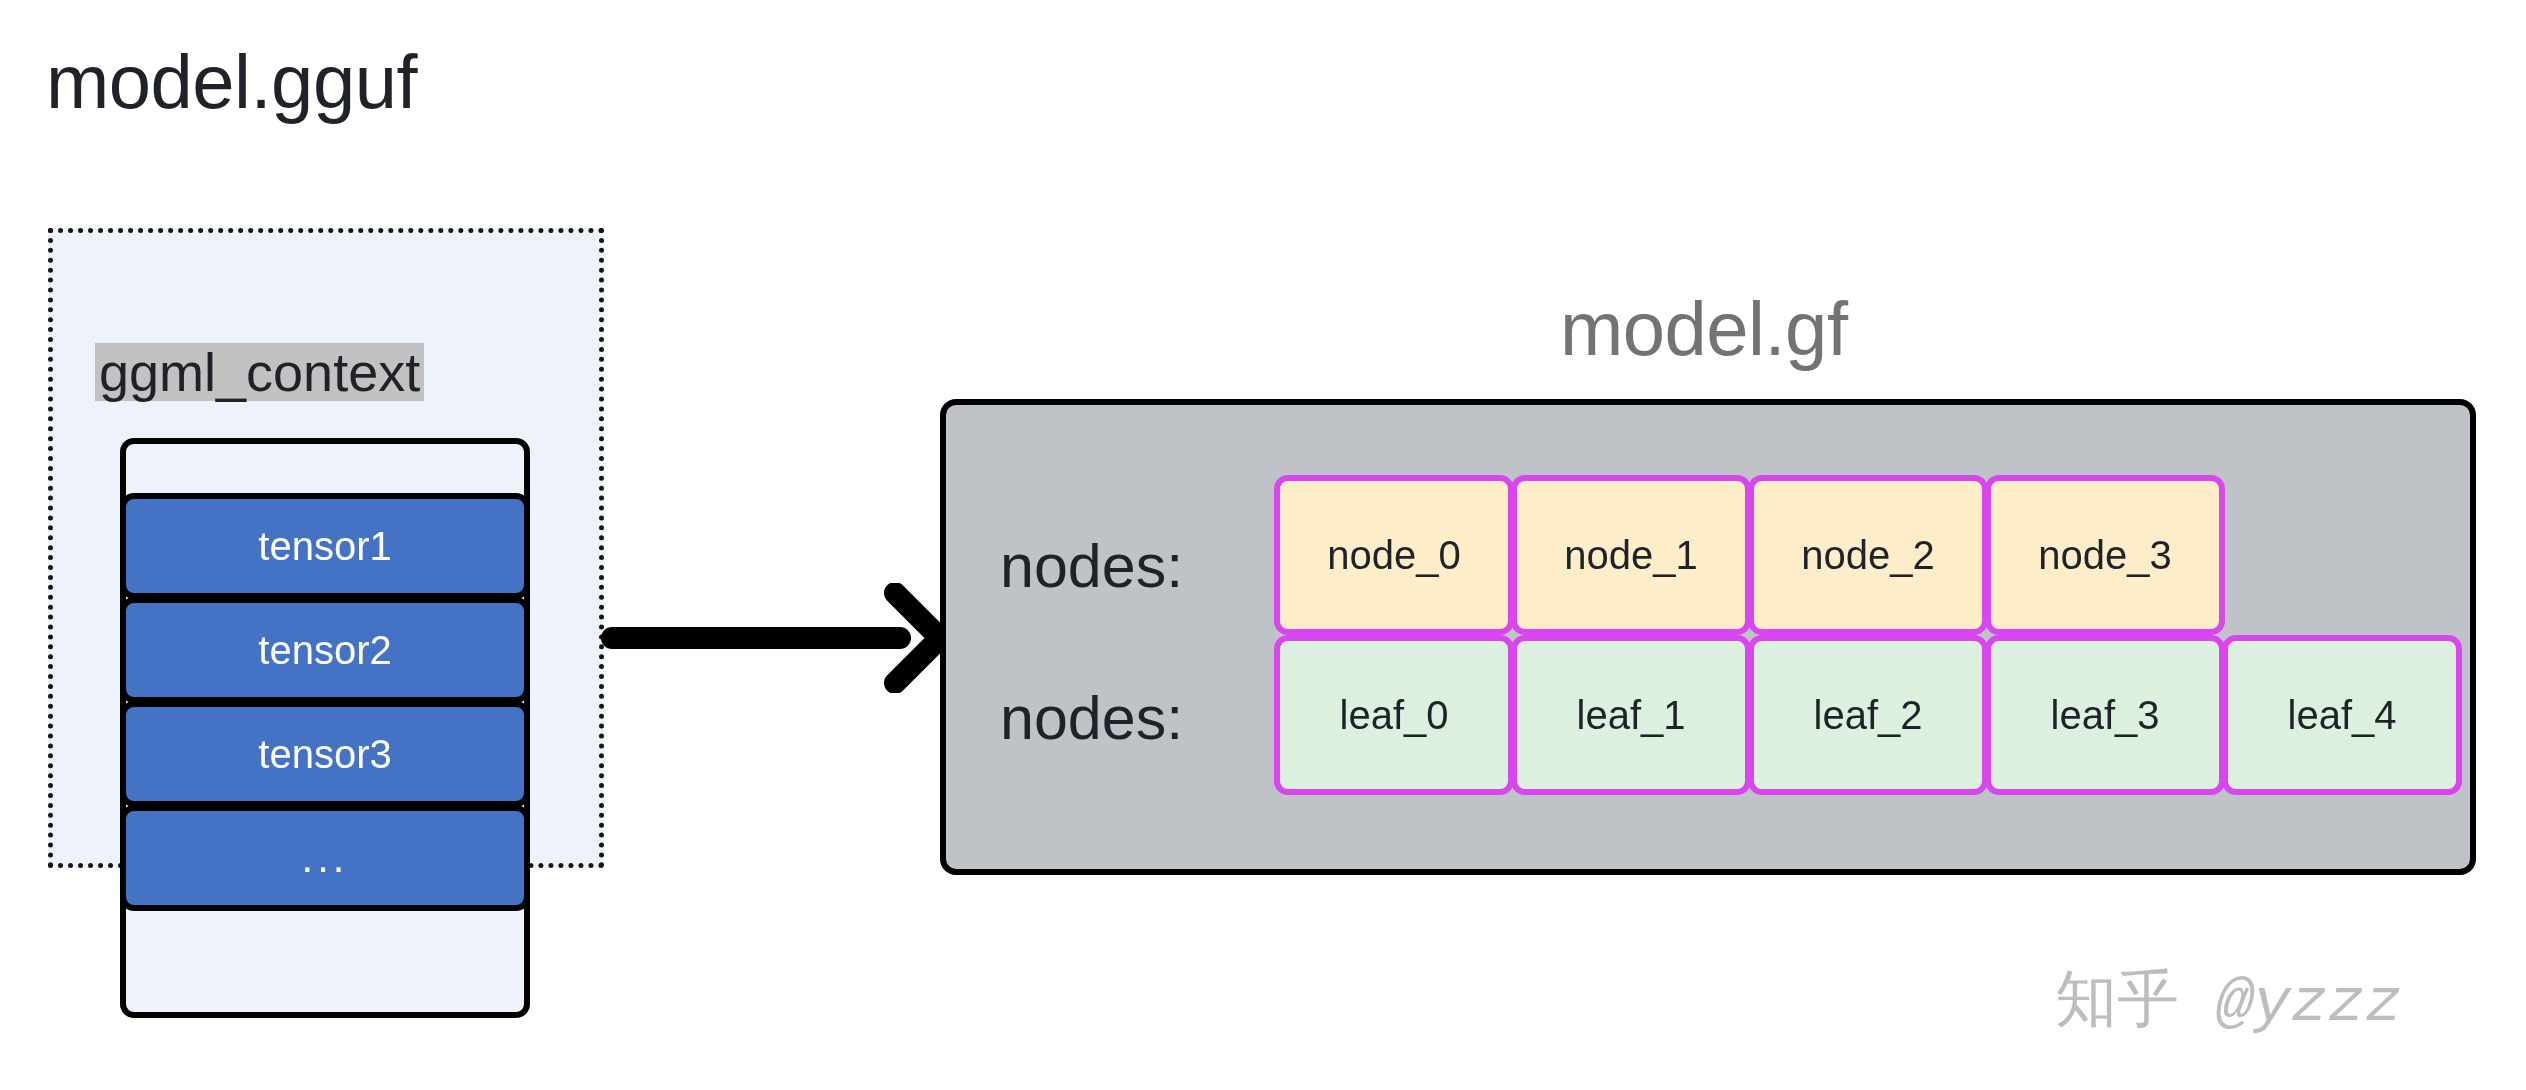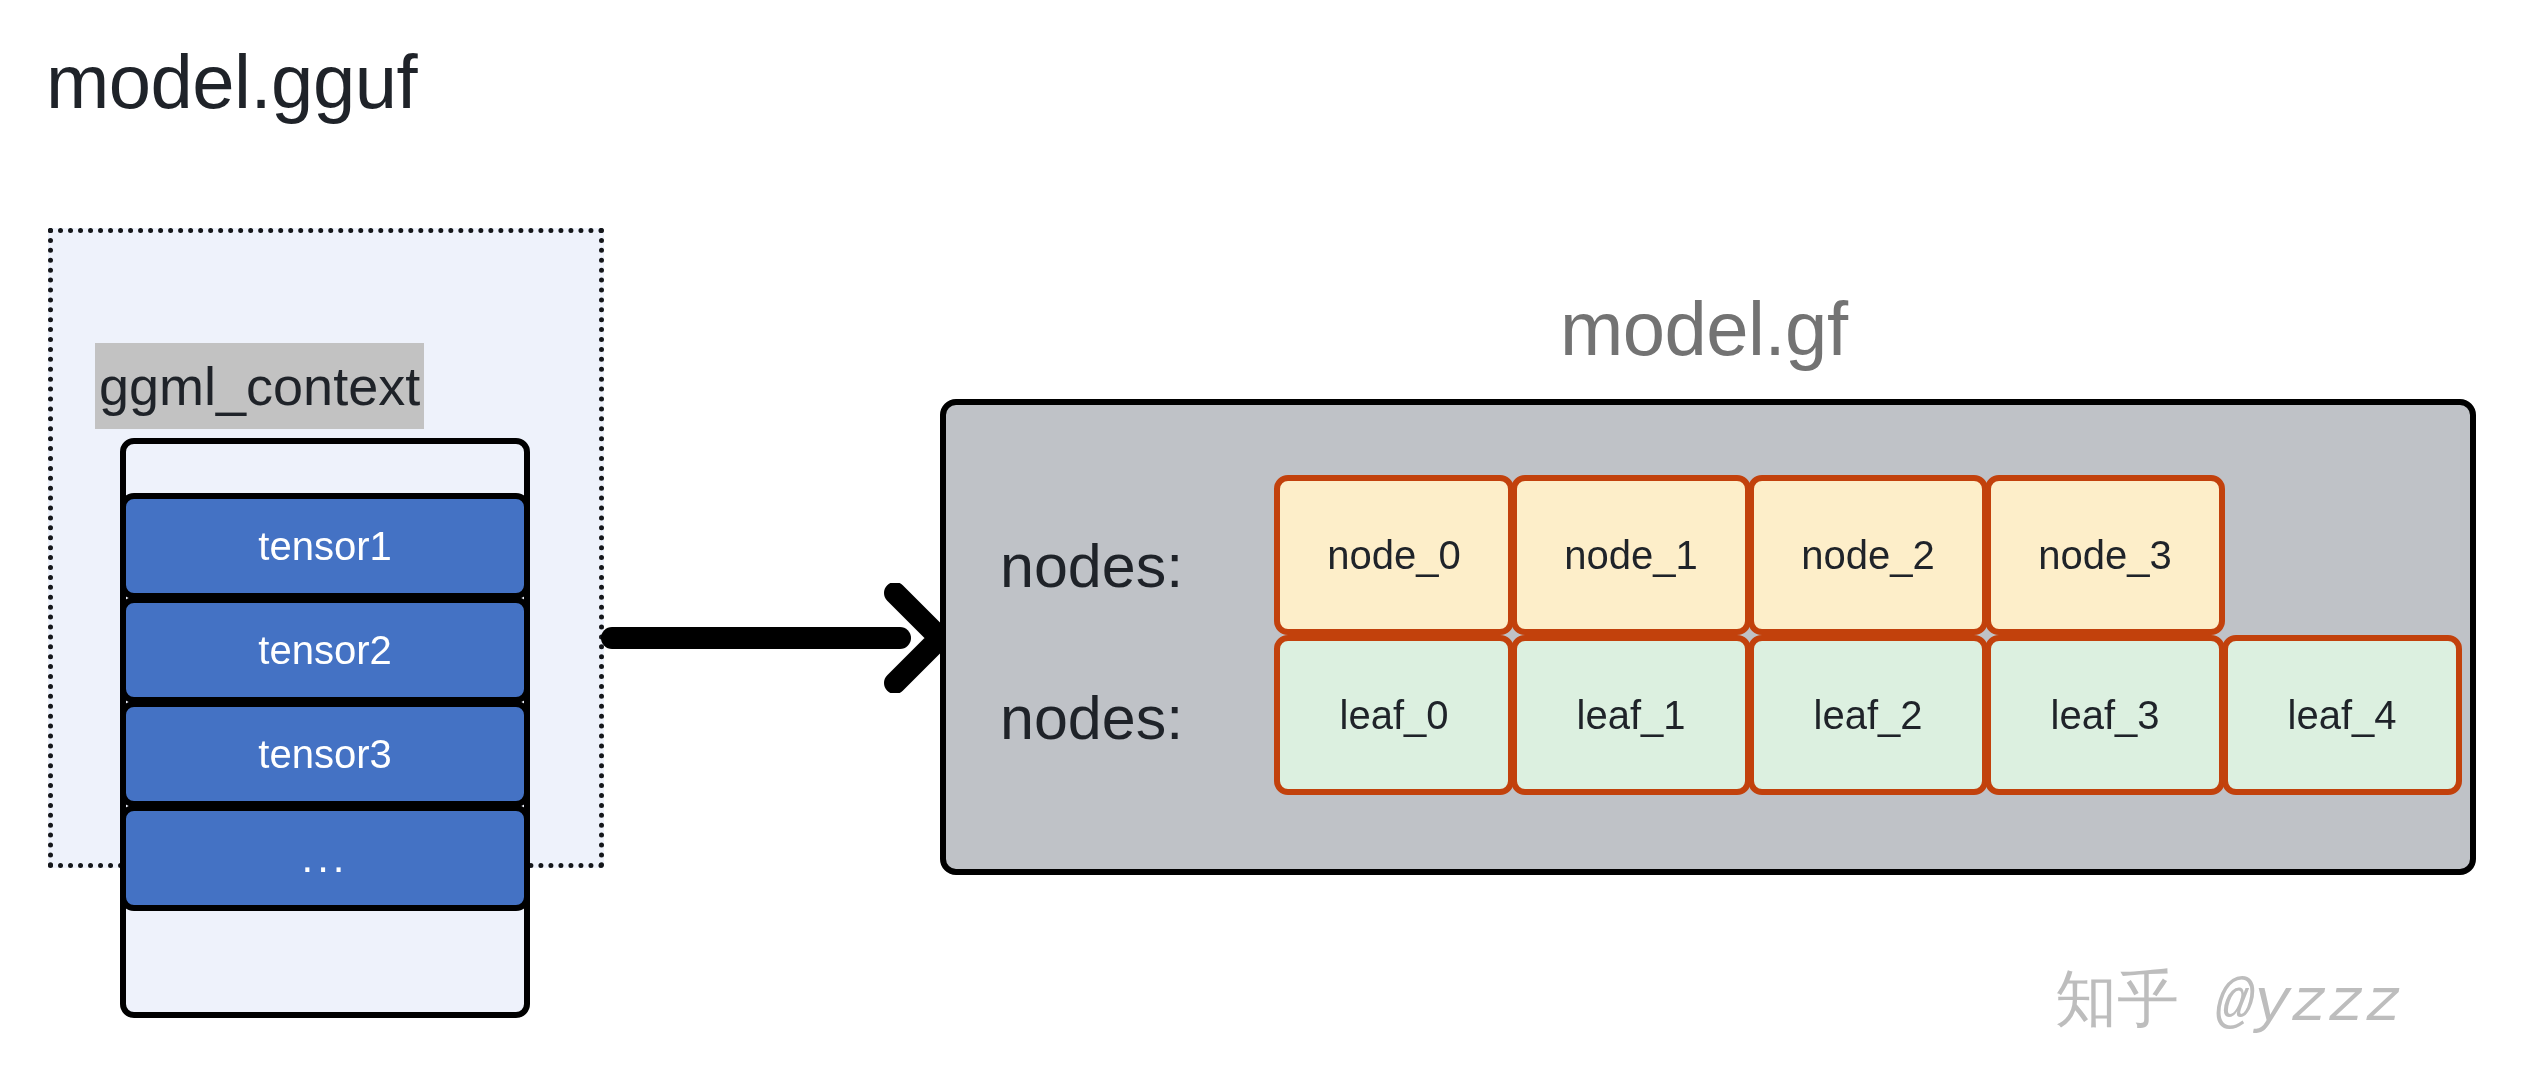--- a/index.html
+++ b/index.html
@@ -43,21 +43,21 @@
     background: #eef2fb;
     border: 5px dotted #14161a;
     box-sizing: border-box;
   }
 
   .ctx-label {
     position: absolute;
     left: 95px;
     top: 335px;
     height: 58px;
-    padding: 14px 4px;
+    padding: 0 4px;
     background: #c2c2c2;
     color: #1f2329;
     font-size: 54px;
     line-height: 58px;
     white-space: nowrap;
   }
 
   
   .tensor-frame {
     position: absolute;
@@ -142,21 +142,21 @@
   .cell-row {
     position: absolute;
     display: flex;
   }
   .cell-row.nodes { left: 1274px; top: 467px; }
   .cell-row.leafs { left: 1274px; top: 627px; align-items: flex-end; }
 
   .cell {
     width: 240px;
     height: 160px;
-    border: 6px solid #c2410c;
+    border: 6px solid #d946ef;
     border-radius: 14px;
     box-sizing: border-box;
     display: flex;
     align-items: center;
     justify-content: center;
     font-size: 40px;
     color: #1f2329;
     margin-right: -3px;
   }
   .cell:last-child { margin-right: 0; }

